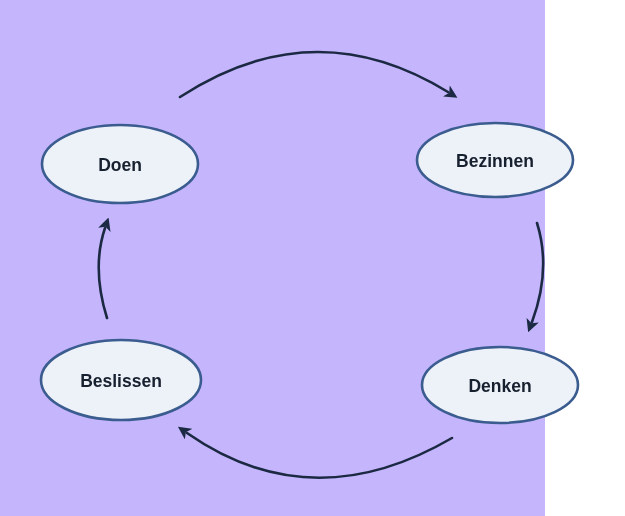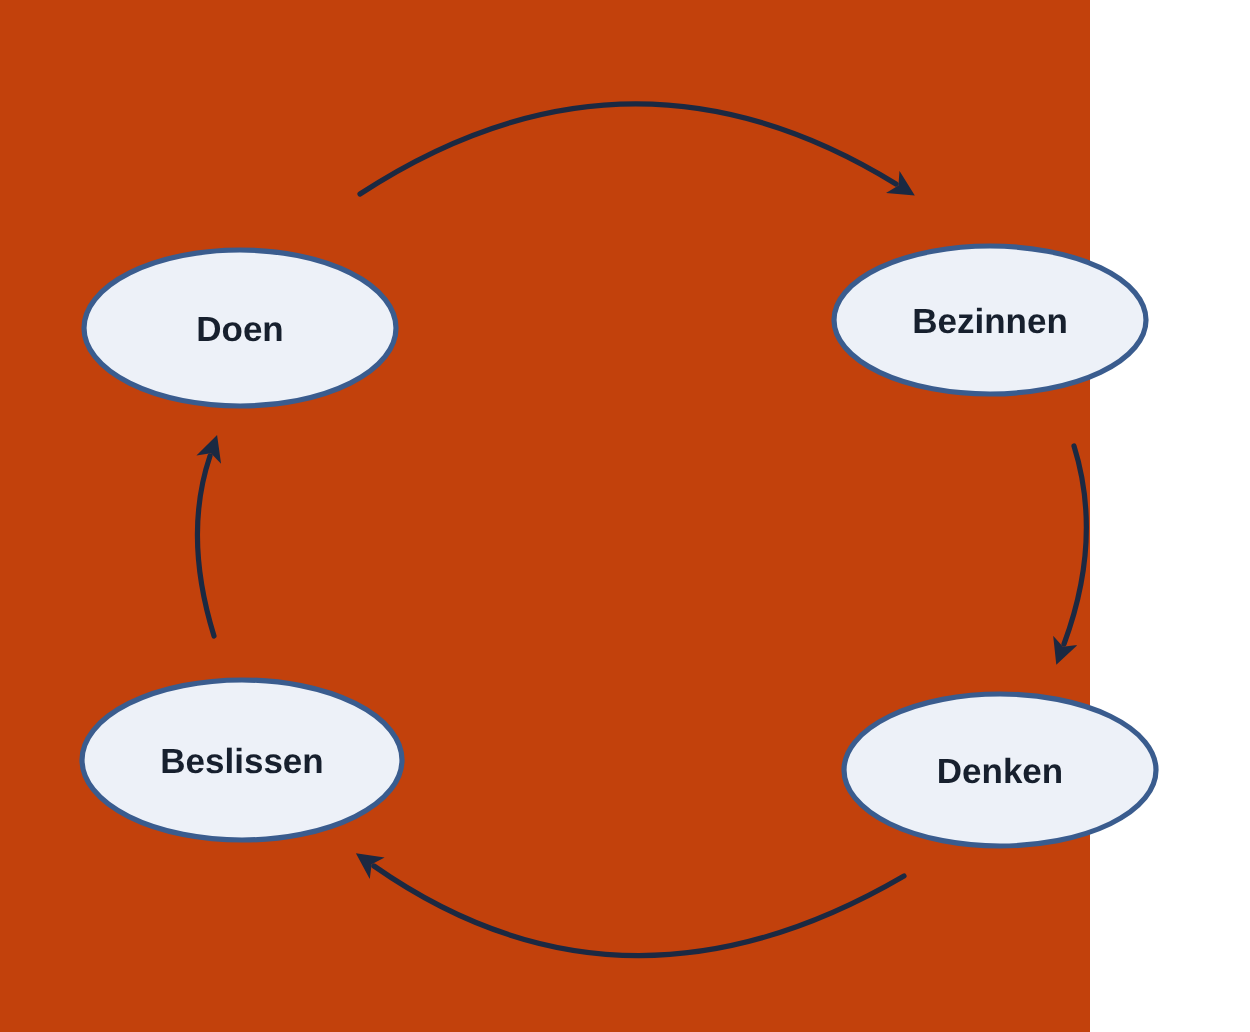--- a/index.html
+++ b/index.html
@@ -8,21 +8,21 @@
     background: #ffffff;
     width: 625px;
     height: 516px;
     overflow: hidden;
     font-family: "Liberation Sans", sans-serif;
   }
   .canvas {
     position: relative;
     width: 545px;
     height: 516px;
-    background: #c2410c;
+    background: #c4b5fd;
   }
   svg { display: block; }
   .node-ellipse {
     fill: #edf1f8;
     stroke: #3a5c8e;
     stroke-width: 2.6;
   }
   .node-label {
     fill: #17202e;
     font-family: "Liberation Sans", sans-serif;

